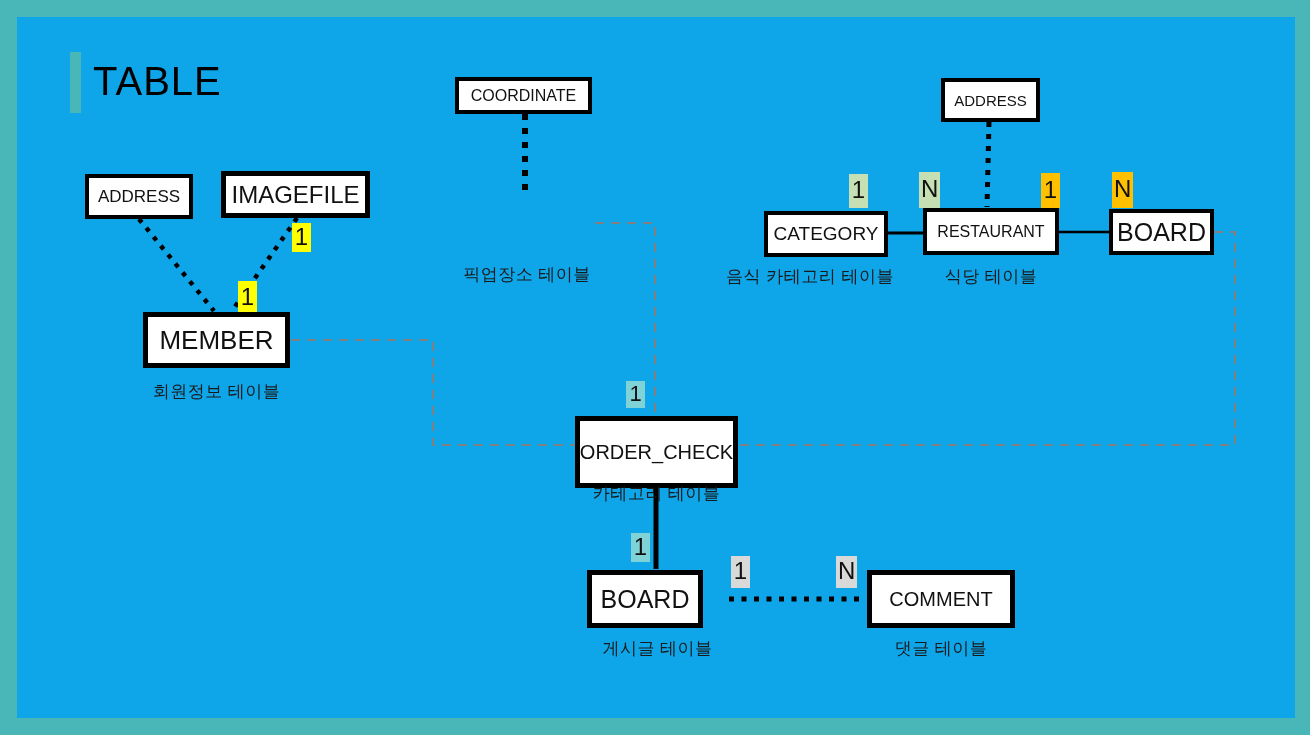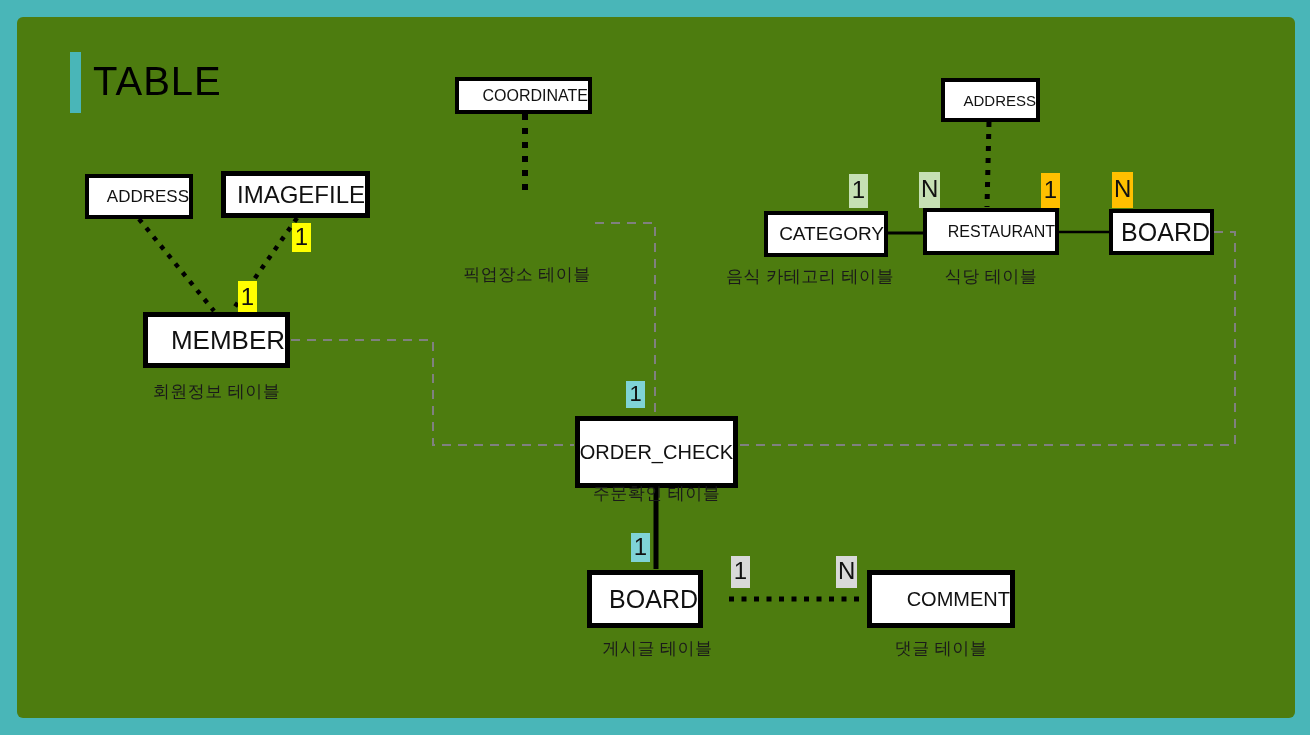--- a/index.html
+++ b/index.html
@@ -5,36 +5,35 @@
   html,body{margin:0;padding:0;}
   body{
     width:1310px;height:735px;
     background:#49b6b8;
     font-family:"Liberation Sans","DejaVu Sans",sans-serif;
     position:relative;overflow:hidden;
   }
   .canvas{
     position:absolute;left:17px;top:17px;
     width:1278px;height:701px;
-    background:#4d7c0f;
-    border-radius:6px;
+    background:#0ea5e9;
   }
   .layer{position:absolute;left:0;top:0;width:1278px;height:701px;}
   svg.layer{pointer-events:none;}
   .title-accent{
     position:absolute;left:53px;top:35px;width:11px;height:61px;
     background:#49b6b8;
   }
   .page-title{
     position:absolute;left:76px;top:42px;margin:0;
     font-size:40px;font-weight:400;letter-spacing:1px;color:#000;
   }
   .tbox{
     position:absolute;background:#fff;border-style:solid;border-color:#000;
-    display:flex;align-items:center;justify-content:flex-end;
+    display:flex;align-items:center;justify-content:center;
     color:#111;white-space:nowrap;box-sizing:border-box;
   }
   .caption{
     position:absolute;text-align:center;color:#1a1a1a;
     font-size:17px;letter-spacing:0.5px;white-space:nowrap;
   }
   .badge{
     position:absolute;text-align:center;color:#111;
     font-size:24px;line-height:28px;min-width:15px;padding:0 2px;
   }
@@ -99,21 +98,21 @@
     <span>ADDRESS</span>
   </div>
 
   <div class="tbox" style="left:1092px;top:192px;width:105px;height:46px;border-width:4px;font-size:25px;">
     <span>BOARD</span>
   </div>
 
   <div class="tbox" style="left:558px;top:399px;width:163px;height:72px;border-width:5px;font-size:20px;">
     <span>ORDER_CHECK</span>
   </div>
-  <div class="caption" style="left:558px;top:465px;width:163px;">주문확인 테이블</div>
+  <div class="caption" style="left:558px;top:465px;width:163px;">카테고리 테이블</div>
 
   <div class="tbox" style="left:570px;top:553px;width:116px;height:58px;border-width:5px;font-size:25px;">
     <span>BOARD</span>
   </div>
   <div class="caption" style="left:570px;top:620px;width:141px;">게시글 테이블</div>
 
   <div class="tbox" style="left:850px;top:553px;width:148px;height:58px;border-width:5px;font-size:20px;">
     <span>COMMENT</span>
   </div>
   <div class="caption" style="left:850px;top:620px;width:148px;">댓글 테이블</div>

